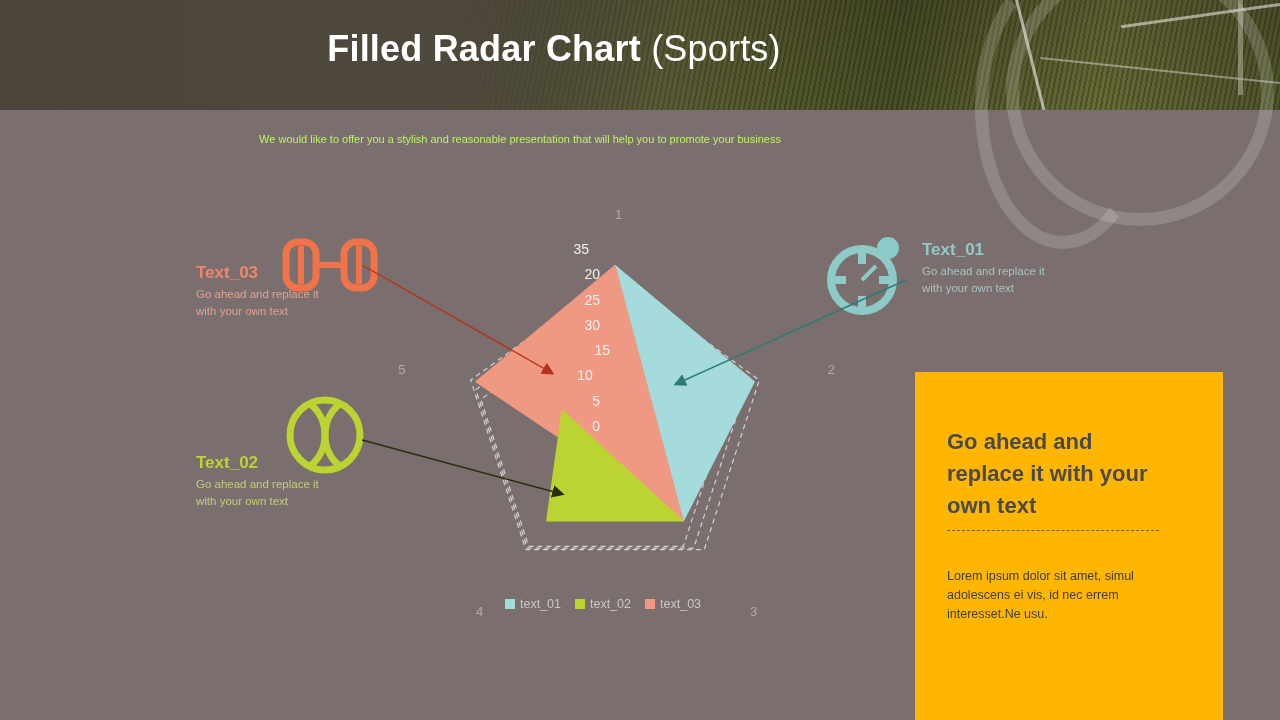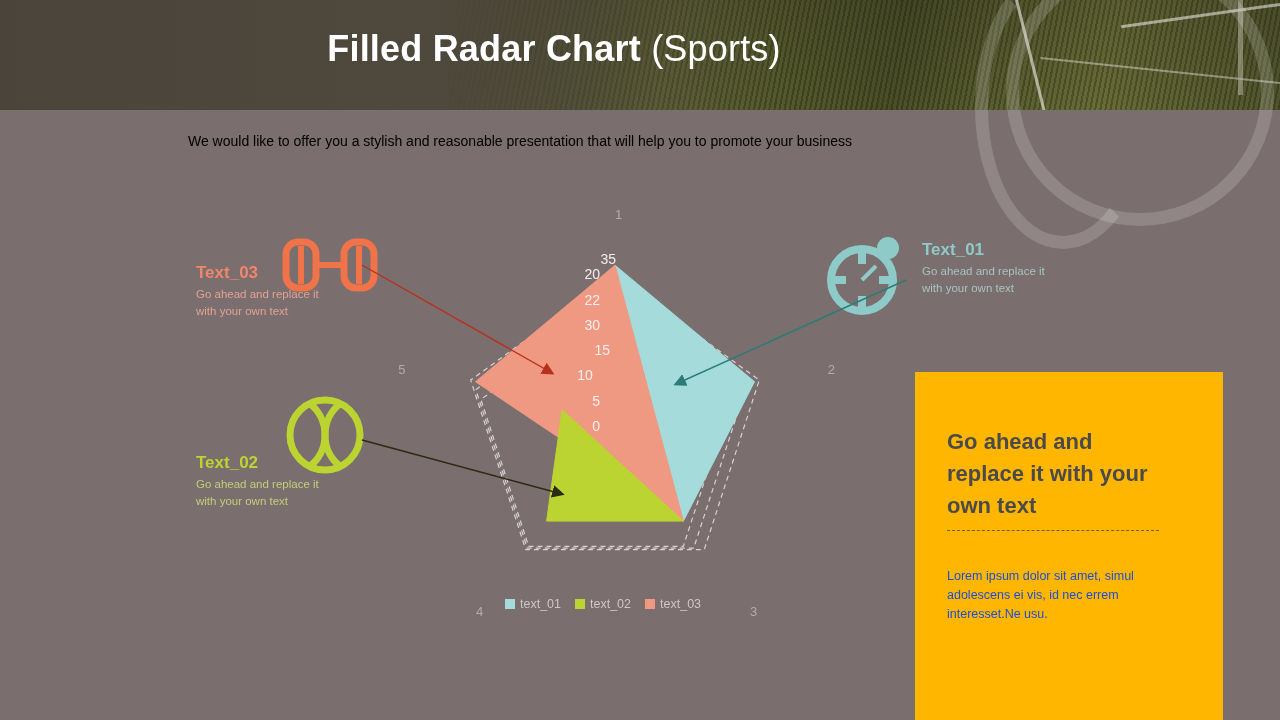--- a/index.html
+++ b/index.html
@@ -61,21 +61,21 @@
     position:absolute; left:0; top:28px; width:1108px;
     text-align:center; z-index:4;
     font-size:36px; color:#ffffff; letter-spacing:.2px;
   }
   #page-title .strong { font-weight:bold; }
   #page-title .light  { font-weight:300; }
 
   #subtitle {
     position:absolute; left:0; top:133px; width:1040px;
     text-align:center; z-index:4;
-    font-size:14px; color:#000000; font-weight:300;
+    font-size:11px; color:#bef264; font-weight:300;
   }
 
   
   #chart-wrap {
     position:absolute; left:400px; top:205px; width:440px; height:420px;
   }
   #chart-svg { position:absolute; left:0; top:0; }
 
   .axis-num {
     position:absolute; font-size:13px; color:#b6aaaa;
@@ -115,21 +115,21 @@
   #yellow-panel .heading {
     position:absolute; left:32px; top:54px; width:210px;
     font-size:22px; font-weight:bold; color:#4a4a4a; line-height:32px;
   }
   #yellow-panel .rule {
     position:absolute; left:32px; top:158px; width:212px; height:0;
     border-top:1px dashed #6b5f3b;
   }
   #yellow-panel .para {
     position:absolute; left:32px; top:195px; width:235px;
-    font-size:12.5px; line-height:19px; color:#1d4ed8; font-weight:300;
+    font-size:12.5px; line-height:19px; color:#404040; font-weight:300;
   }
 </style>
 </head>
 <body>
 
 <div id="header">
   <div class="court"></div>
   <div class="court-dark"></div>
   <div class="line1"></div>
   <div class="line2"></div>
@@ -163,23 +163,23 @@
       <div class="axis-num" style="left: 349.956px; top: 399.47px;">3</div>
       <div class="axis-num" style="left: 76.0445px; top: 399.47px;">4</div>
       <div class="axis-num" style="left: -1.76589px; top: 156.616px;">5</div>
     </div>
   <div id="tick-labels">
       <div class="tick-num" style="left: 170px; top: 213px;">0</div>
       <div class="tick-num" style="left: 170px; top: 187.714px;">5</div>
       <div class="tick-num" style="left: 170px; top: 162.429px; text-align: center;">10</div>
       <div class="tick-num" style="left: 180px; top: 137.143px;">15</div>
       <div class="tick-num" style="left: 170px; top: 111.857px;">30</div>
-      <div class="tick-num" style="left: 170px; top: 86.5714px;">22</div>
+      <div class="tick-num" style="left: 170px; top: 86.5714px;">25</div>
       <div class="tick-num" style="left: 170px; top: 61.2857px;">20</div>
-      <div class="tick-num" style="left: 186px; top: 36px; margin-top: 10px;">35</div>
+      <div class="tick-num" style="left: 159px; top: 36px;">35</div>
     </div>
 </div>
 
 <svg class="connector" width="1280" height="720">
   <defs>
     <marker id="ah-red" markerWidth="9" markerHeight="9" refX="7" refY="4.5" orient="auto">
       <path d="M0,0 L9,4.5 L0,9 z" fill="#b8311a"></path>
     </marker>
     <marker id="ah-teal" markerWidth="9" markerHeight="9" refX="7" refY="4.5" orient="auto">
       <path d="M0,0 L9,4.5 L0,9 z" fill="#2b7c77"></path>

